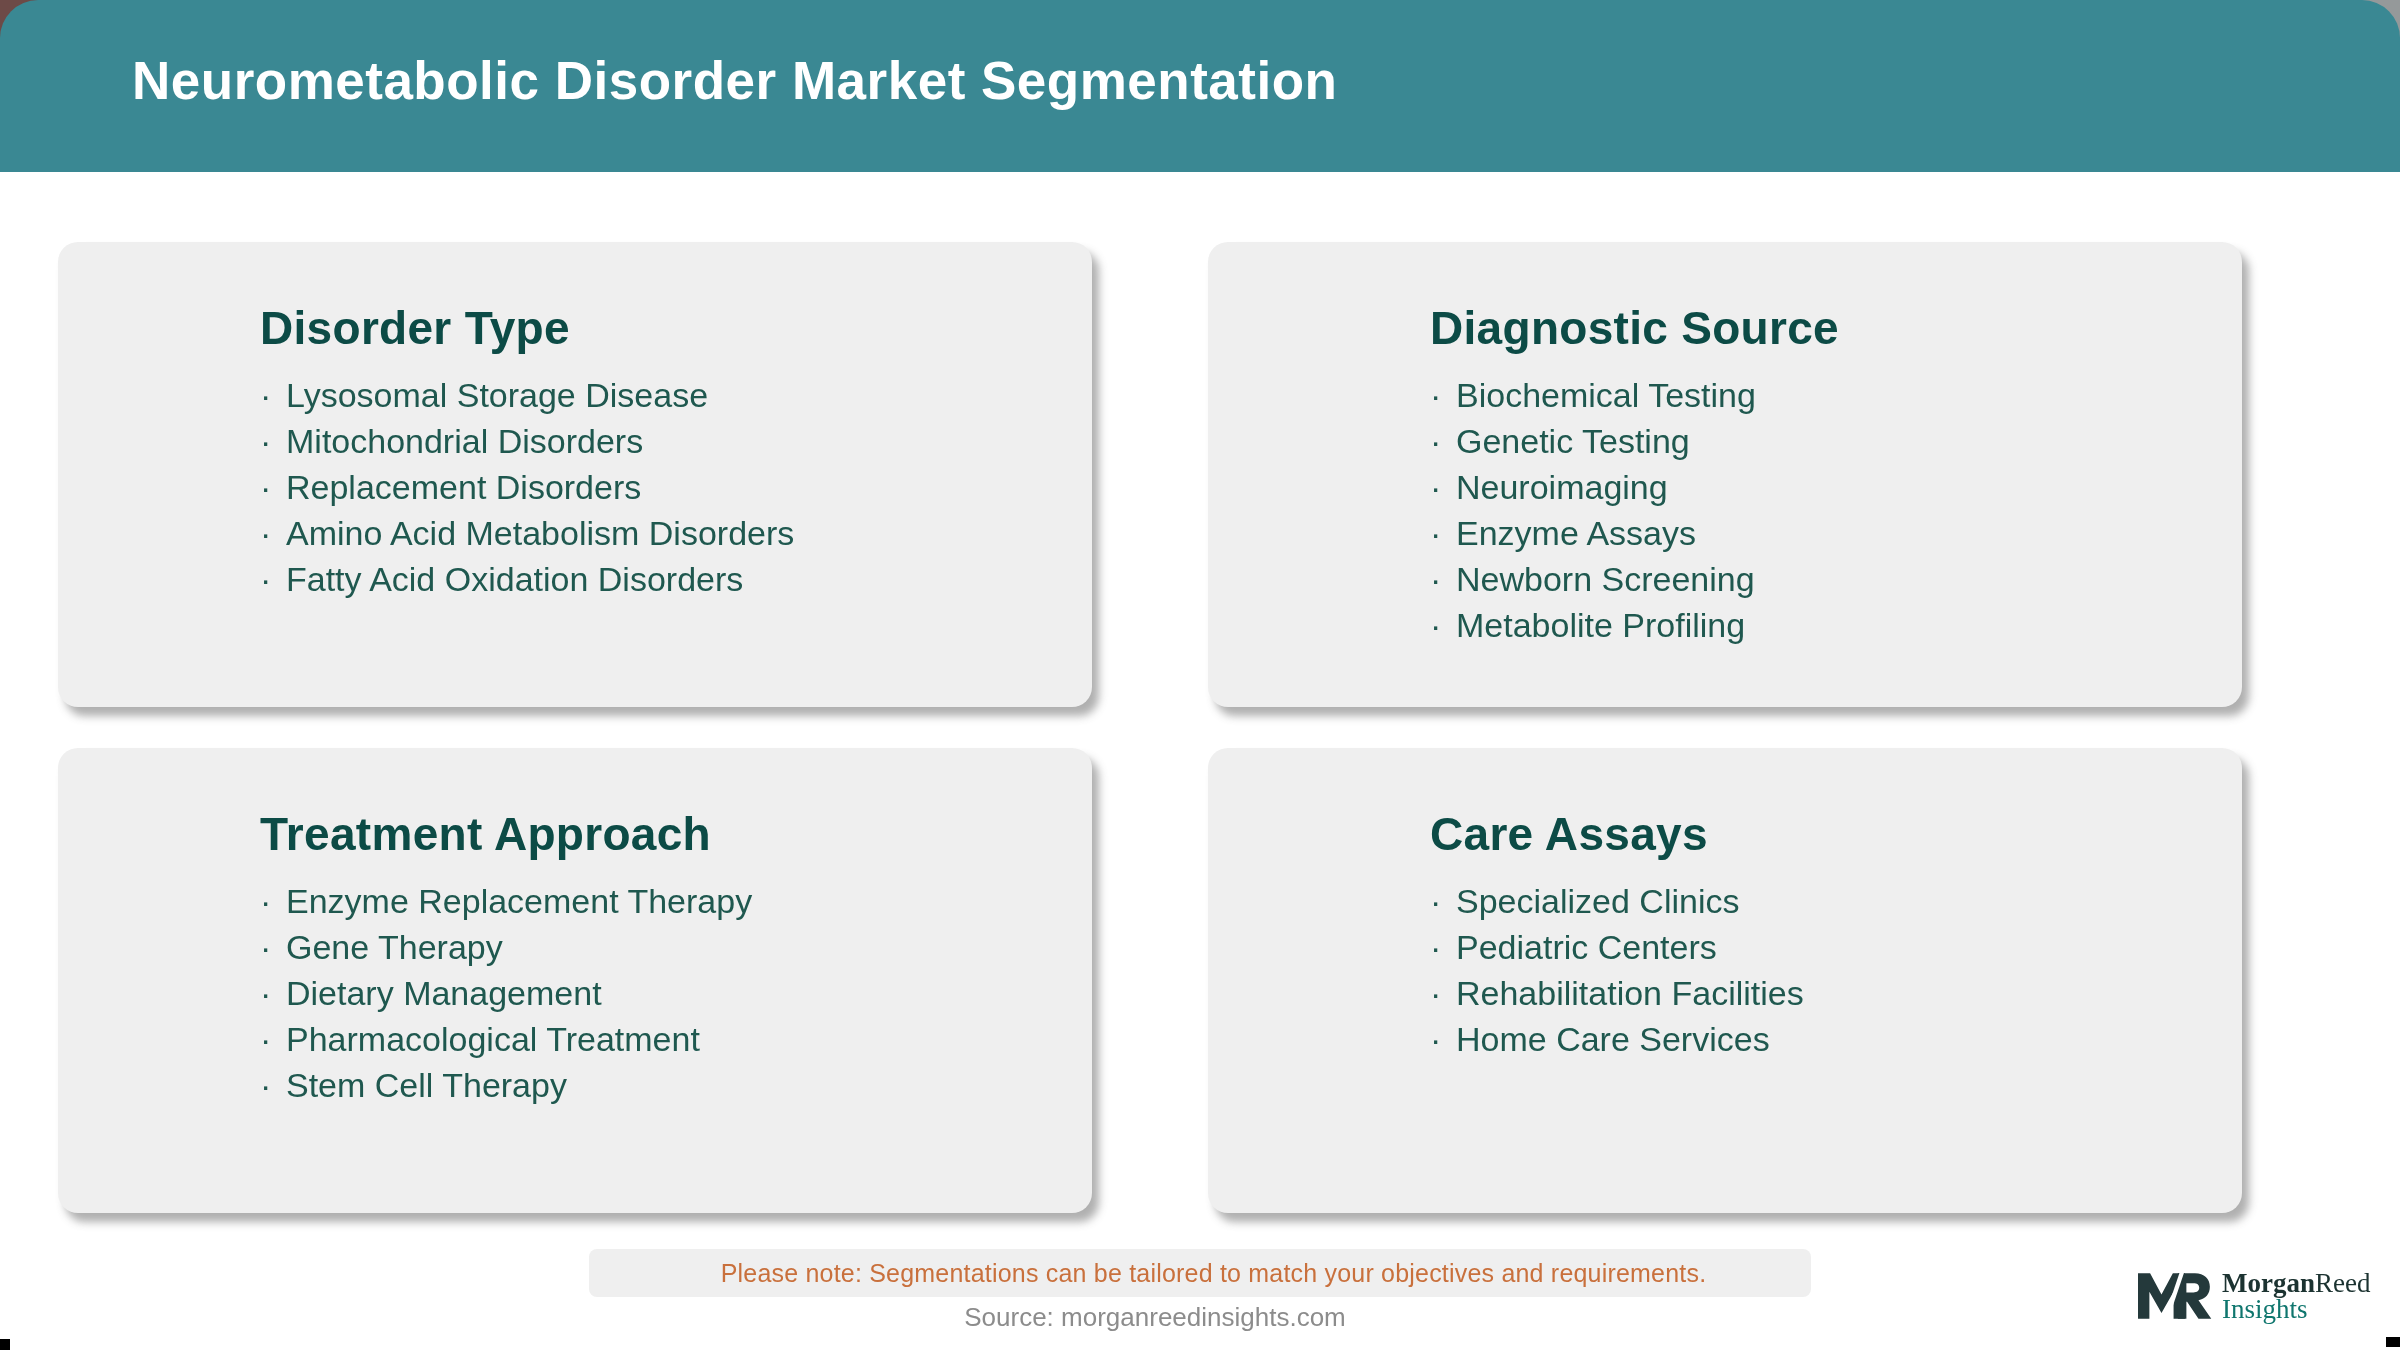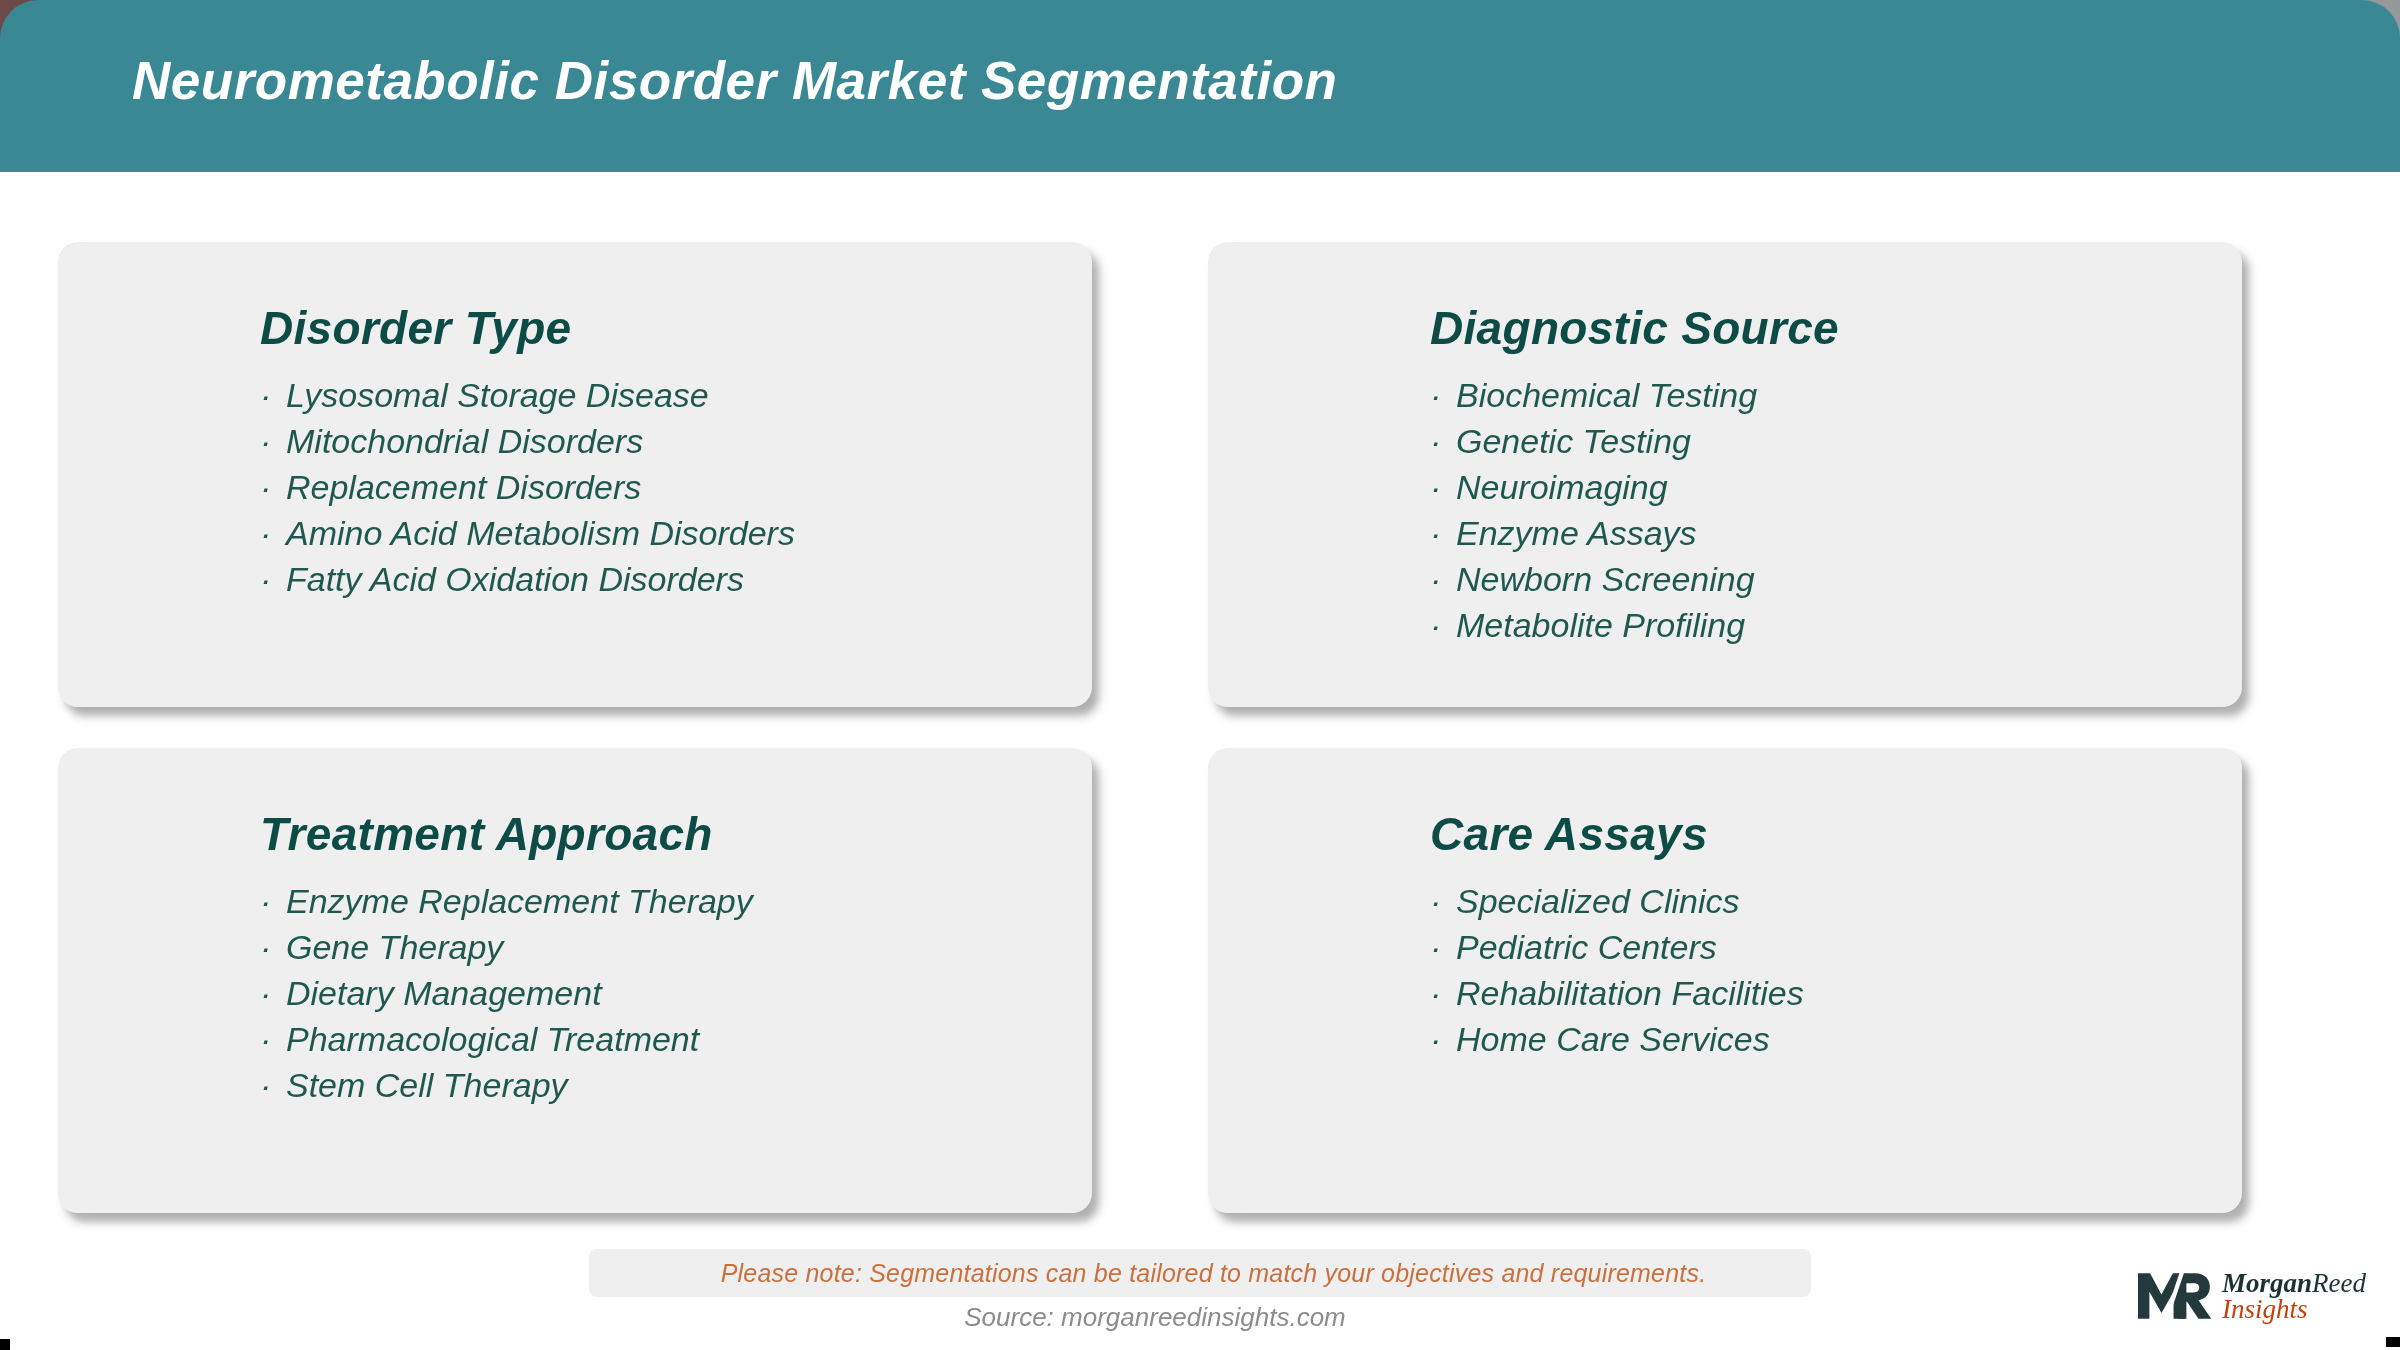--- a/index.html
+++ b/index.html
@@ -3,21 +3,21 @@
 <meta charset="utf-8">
 <style>
   * { margin:0; padding:0; box-sizing:border-box; }
   html,body { width:2400px; height:1350px; }
   body {
     font-family:"Liberation Sans", sans-serif;
     background:#ffffff;
     position:relative;
     overflow:hidden;
   }
-  .page { position:absolute; inset:0; width:2400px; height:1350px; background:#fff;font-style:italic; }
+  .page { position:absolute; inset:0; width:2400px; height:1350px; background:#fff; }
 
   
   .corner-sliver-left  { position:absolute; left:0; top:0; width:46px; height:46px; background:#6d4a47; z-index:1; }
   .corner-sliver-right { position:absolute; right:0; top:0; width:56px; height:56px; background:#95999a; z-index:1; }
 
   .header {
     position:absolute; left:0; top:0; width:2400px; height:172px;
     background:#3a8893; border-radius:38px 38px 0 0; z-index:2;
     display:flex; align-items:center;
   }
@@ -61,21 +61,21 @@
 
   .logo {
     position:absolute; left:2138px; top:1270px;
     display:flex; align-items:center; z-index:3;
   }
   .logo svg { display:block; }
   .logo-text { margin-left:10px; font-family:"Liberation Serif", serif; line-height:26px; }
   .logo-line1 { font-size:27px; color:#1c3331; }
   .logo-line1 .b1 { font-weight:700; }
   .logo-line1 .b2 { font-weight:400; }
-  .logo-line2 { font-size:27px; color:#c2410c; font-weight:400; }
+  .logo-line2 { font-size:27px; color:#0f766e; font-weight:400; }
 
   .mark-bottom-left  { position:absolute; left:0;     top:1339px; width:10px; height:11px; background:#000; }
   .mark-bottom-right { position:absolute; left:2386px; top:1337px; width:14px; height:10px; background:#000; }
 </style>
 </head>
 <body>
 
 <div class="page">
 
   <div class="corner-sliver-left"></div>

